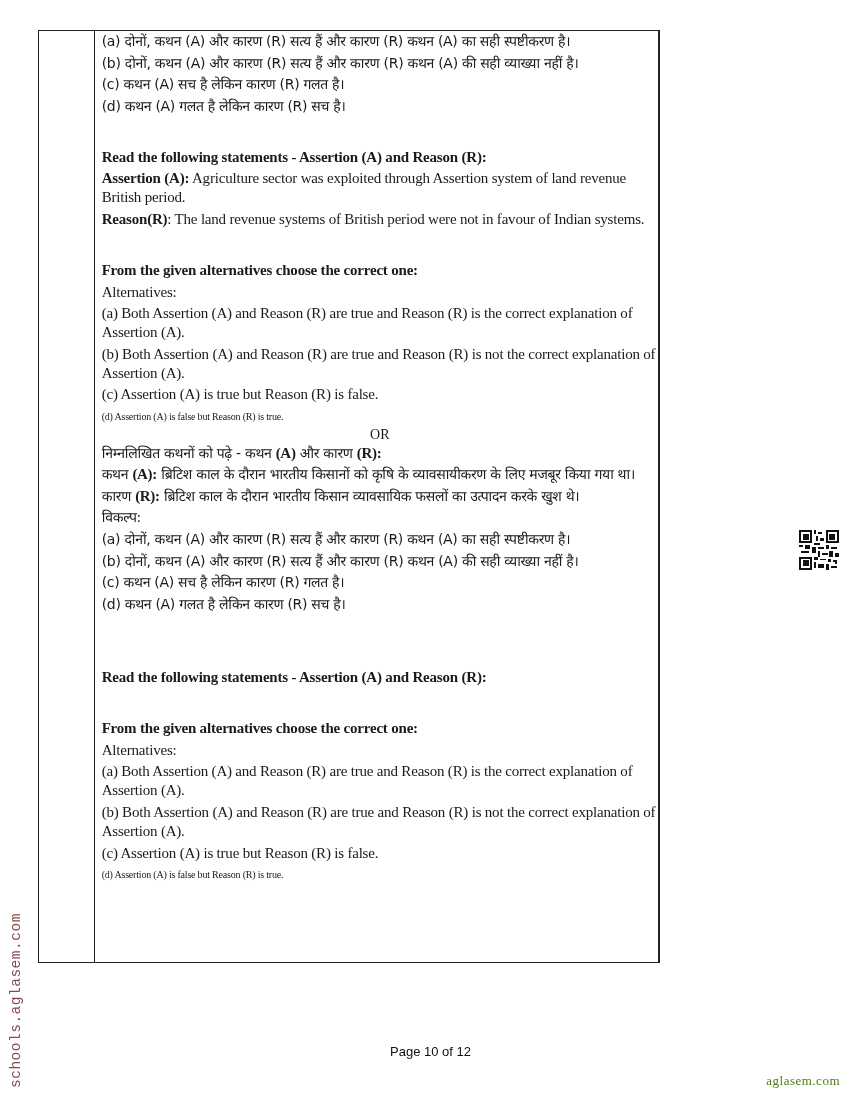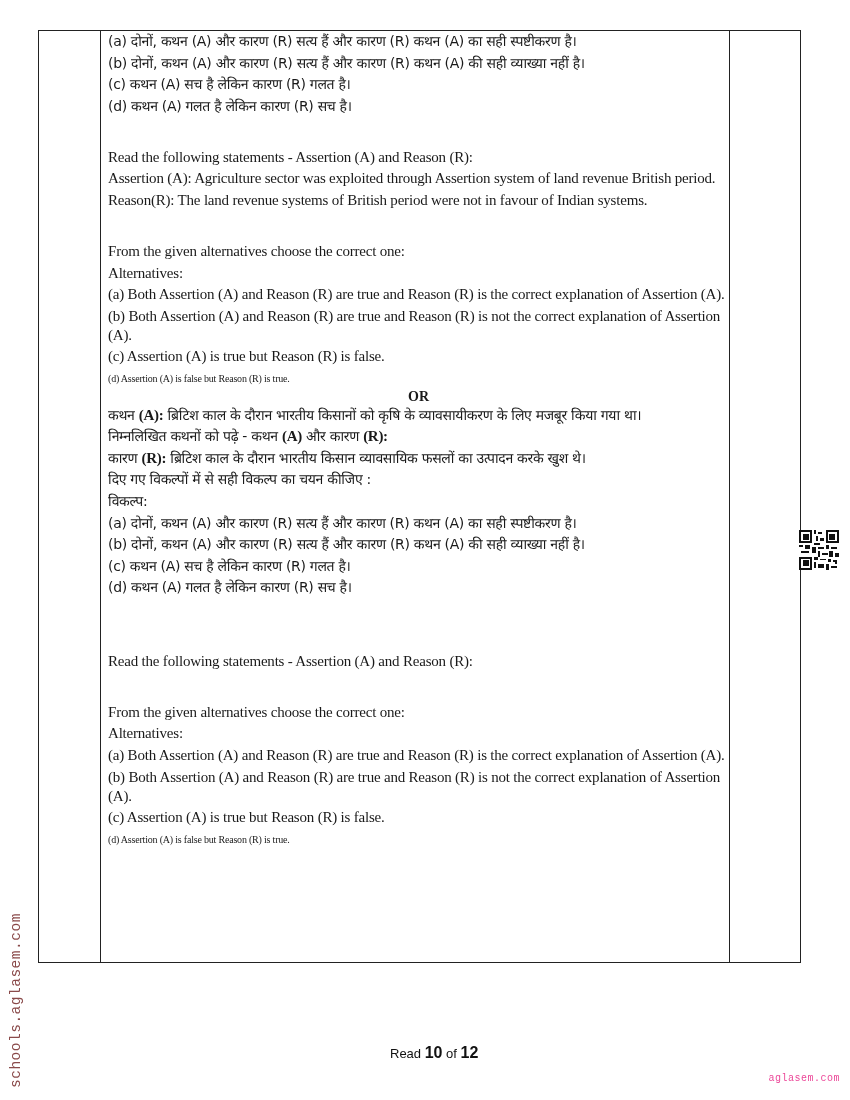--- a/index.html
+++ b/index.html
@@ -12,21 +12,21 @@
       height: 1100px;
       position: relative;
       overflow: hidden;
       font-family: "Liberation Serif", "DejaVu Serif", serif;
       color: #1a1a1a;
     }
     .page-table {
       position: absolute;
       left: 38px;
       top: 30px;
-      width: 763px;
+      width: 622px;
       height: 933px;
       border: 1.5px solid #222;
       box-sizing: border-box;
       display: flex;
     }
     .col-num {
       width: 62px;
       border-right: 1.5px solid #222;
       box-sizing: border-box;
     }
@@ -43,26 +43,26 @@
       font-size: 15px;
       line-height: 19px;
       margin: 0 0 2.6px 0;
       letter-spacing: -0.2px;
       white-space: normal;
     }
     .line.small {
       font-size: 10px;
     }
     .bold {
-      font-weight: normal;
+      font-weight: bold;
       margin-top: 32px;
     }
     .or-line {
       text-align: center;
-      font-weight: bold;
+      font-weight: normal;
       font-size: 14px;
       line-height: 16px;
       margin: -2px 0 1px 0;
     }
     .gap {
       height: 20px;
     }
     .hindi {
       font-family: "DejaVu Sans", sans-serif;
       font-size: 14px;
@@ -82,36 +82,36 @@
       font-family: "Liberation Mono", "DejaVu Sans Mono", monospace;
       font-size: 14.5px;
       color: #8a4a4a;
       white-space: nowrap;
       letter-spacing: 0.5px;
     }
     .watermark-right {
       position: absolute;
       right: 10px;
       top: 1073px;
-      font-family: Liberation Mono, monospace;
-      font-size: 10px;
-      color: #ec4899;
+      font-family: Liberation Serif, serif;
+      font-size: 13px;
+      color: #4d7c0f;
       letter-spacing: 0.5px;
     }
     .page-footer {
       position: absolute;
       left: 390px;
       top: 1044px;
       font-family: "Liberation Sans", "DejaVu Sans", sans-serif;
       font-size: 13px;
       color: #111;
     }
     .page-footer .num {
-      font-weight: bold;
-      font-size: 16px;
+      font-weight: normal;
+      font-size: 13px;
     }
     .qr {
       position: absolute;
       left: 799px;
       top: 530px;
       width: 40px;
       height: 40px;
     }
   </style>
 </head>
@@ -136,29 +136,28 @@
     <div class="line bold">From the given alternatives choose the correct one:</div>
     <div class="line">Alternatives:</div>
     <div class="line">(a) Both Assertion (A) and Reason (R) are true and Reason (R) is the correct explanation of Assertion (A).</div>
     <div class="line">(b) Both Assertion (A) and Reason (R) are true and Reason (R) is not the correct explanation of Assertion (A).</div>
     <div class="line">(c) Assertion (A) is true but Reason (R) is false.</div>
     <div class="line small">(d) Assertion (A) is false but Reason (R) is true.</div>
 
     <div class="or-line">OR</div>
 
     <div class="line hindi">
+      <span>निम्नलिखित कथनों को पढ़े - कथन </span><span class="b">(A)</span><span> और कारण </span><span class="b">(R):</span>
+    </div>
+    <div class="line hindi">
       <span>कथन </span><span class="b">(A):</span><span> ब्रिटिश काल के दौरान भारतीय किसानों को कृषि के व्यावसायीकरण के लिए मजबूर किया गया था।</span>
-    </div>
-    <div class="line hindi">
-      <span>निम्नलिखित कथनों को पढ़े - कथन </span><span class="b">(A)</span><span> और कारण </span><span class="b">(R):</span>
     </div>
     <div class="line hindi">
       <span>कारण </span><span class="b">(R):</span><span> ब्रिटिश काल के दौरान भारतीय किसान व्यावसायिक फसलों का उत्पादन करके खुश थे।</span>
     </div>
-    <div class="line hindi">दिए गए विकल्पों में से सही विकल्प का चयन कीजिए :</div>
     <div class="line hindi">विकल्प:</div>
     <div class="line hindi">(a) दोनों, कथन (A) और कारण (R) सत्य हैं और कारण (R) कथन (A) का सही स्पष्टीकरण है।</div>
     <div class="line hindi">(b) दोनों, कथन (A) और कारण (R) सत्य हैं और कारण (R) कथन (A) की सही व्याख्या नहीं है।</div>
     <div class="line hindi">(c) कथन (A) सच है लेकिन कारण (R) गलत है।</div>
     <div class="line hindi">(d) कथन (A) गलत है लेकिन कारण (R) सच है।</div>
 
     <div class="gap"></div>
 
     <div class="line bold">Read the following statements - Assertion (A) and Reason (R):</div>
     <div class="line bold">From the given alternatives choose the correct one:</div>
@@ -211,16 +210,16 @@
     <rect x="10" y="18" width="3" height="2"></rect>
     <rect x="14" y="18" width="2" height="3"></rect>
     <rect x="17" y="19" width="3" height="1"></rect>
     <rect x="19" y="17" width="1" height="1"></rect>
   </g>
 </svg>
 
 <div class="watermark-left">schools.aglasem.com</div>
 
 <div class="page-footer">
-  <span>Read </span><span class="num">10</span><span> of </span><span class="num">12</span>
+  <span>Page </span><span class="num">10</span><span> of </span><span class="num">12</span>
 </div>
 
 <div class="watermark-right">aglasem.com</div>
 
 </body></html>

